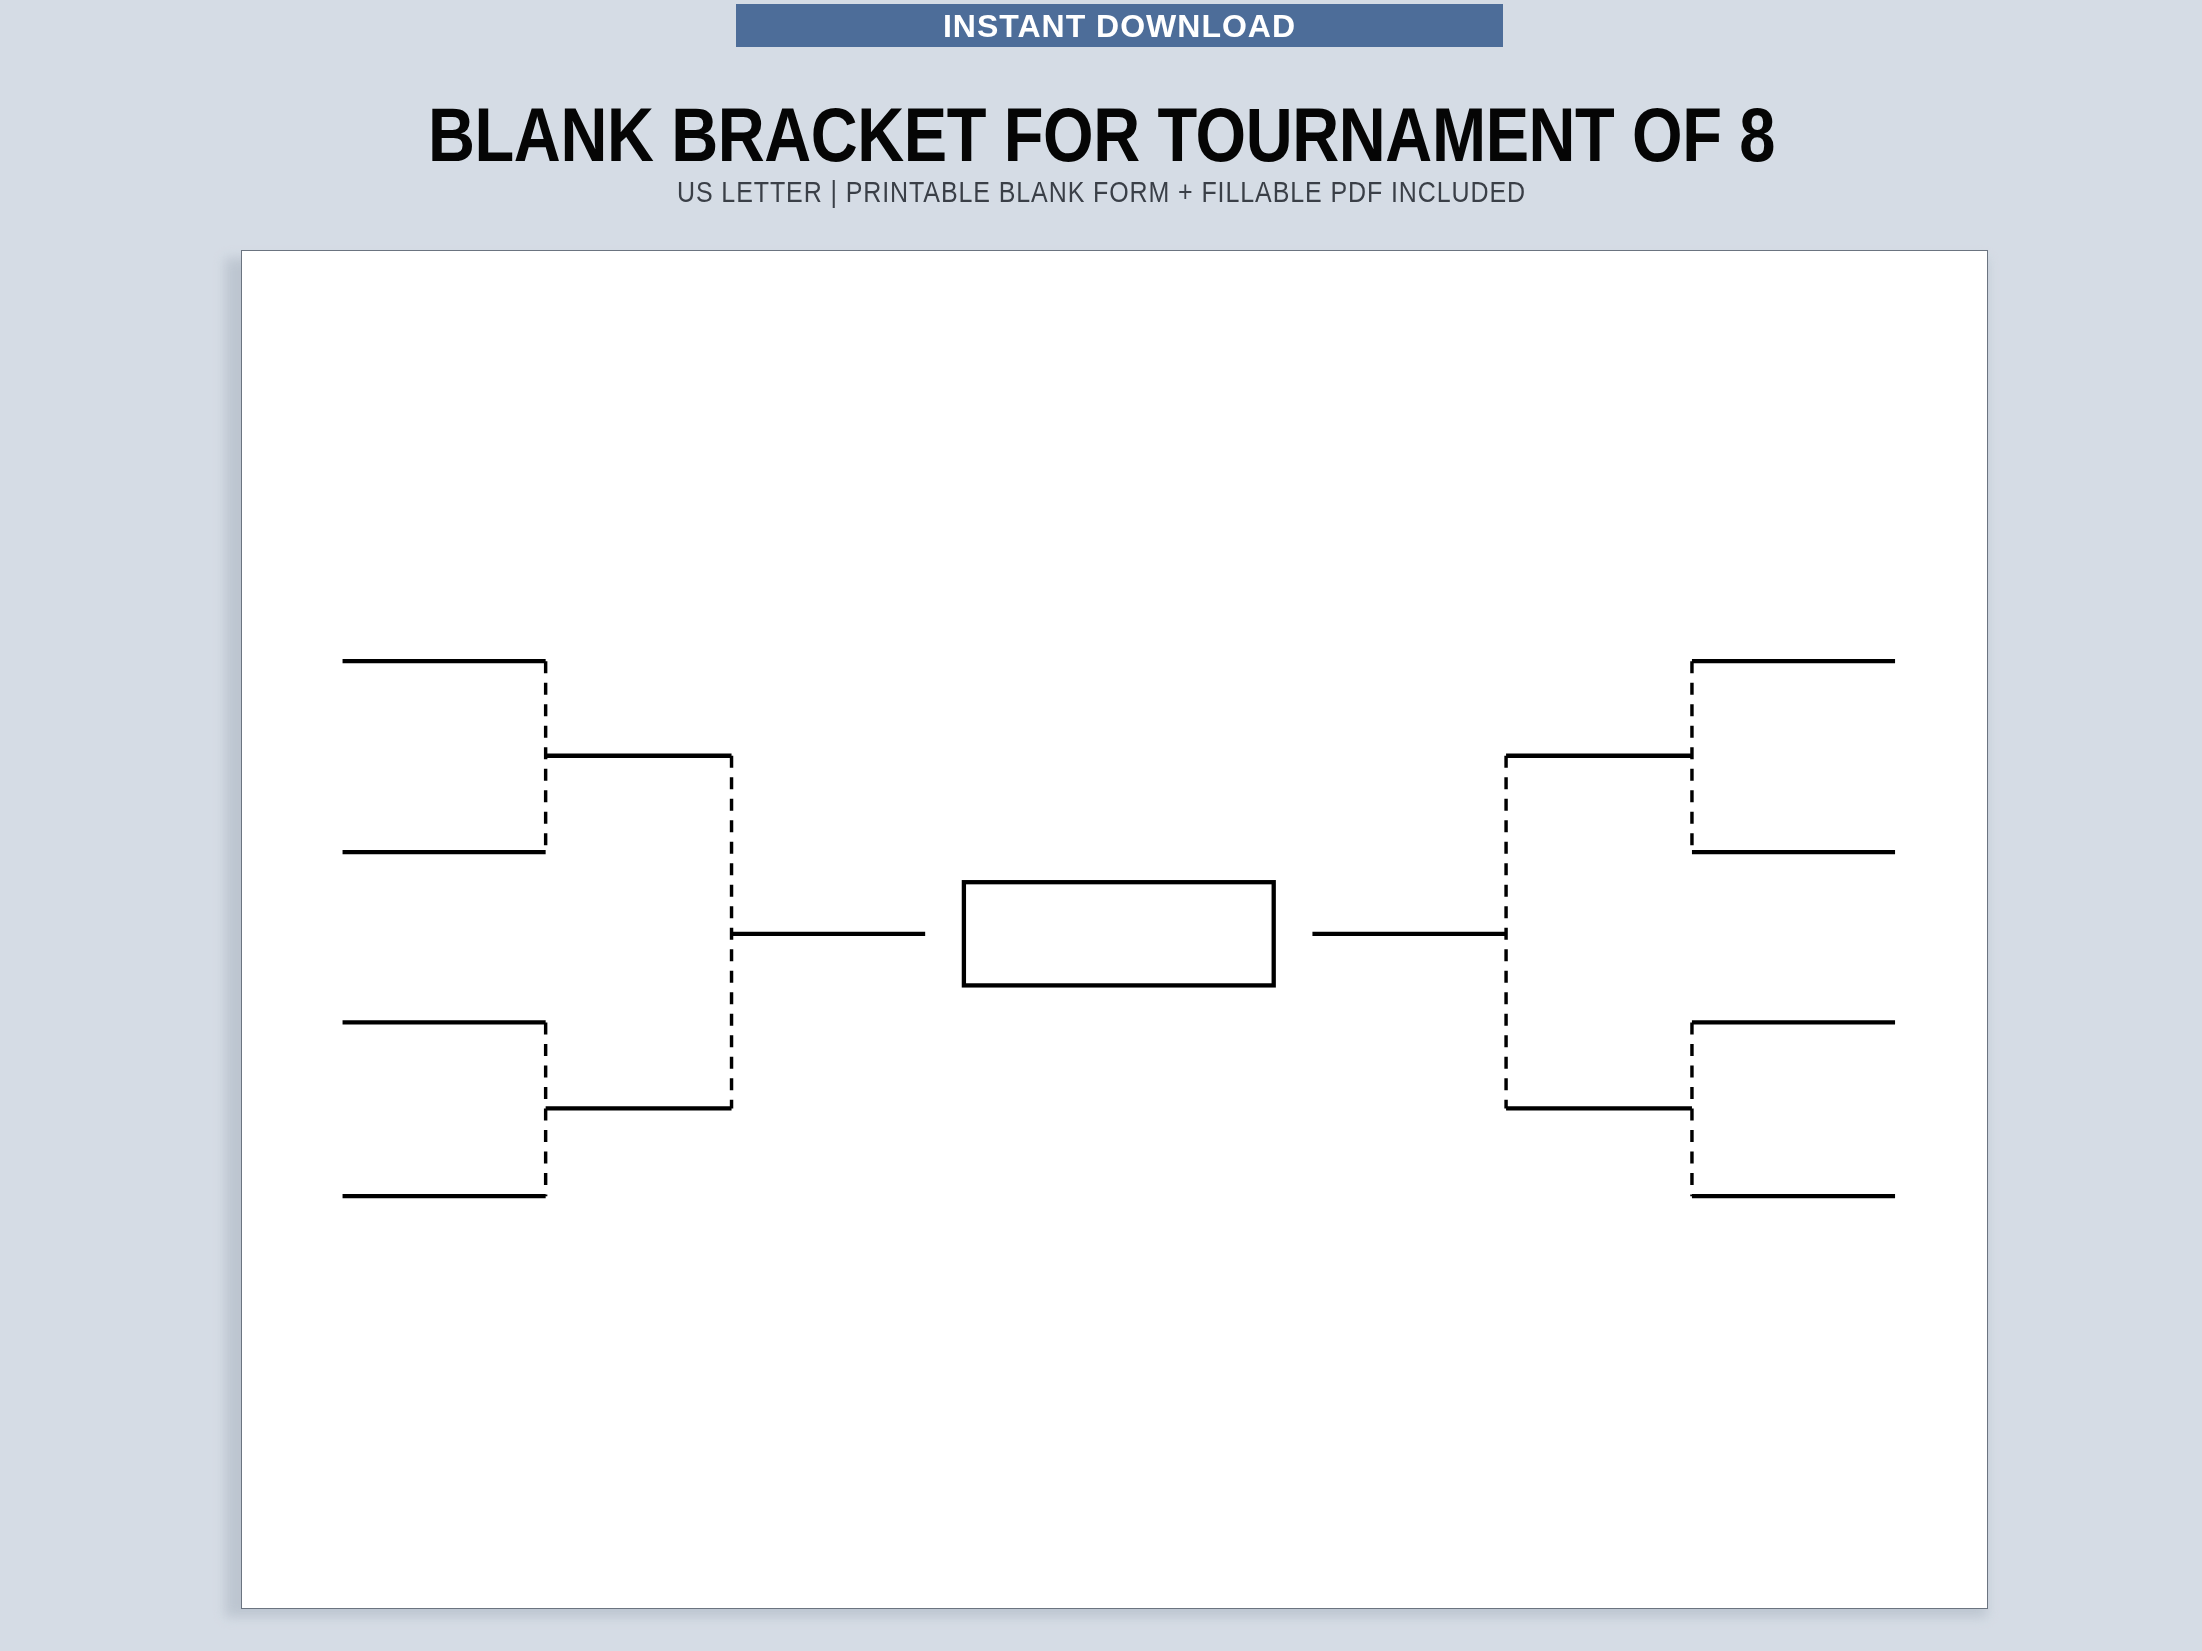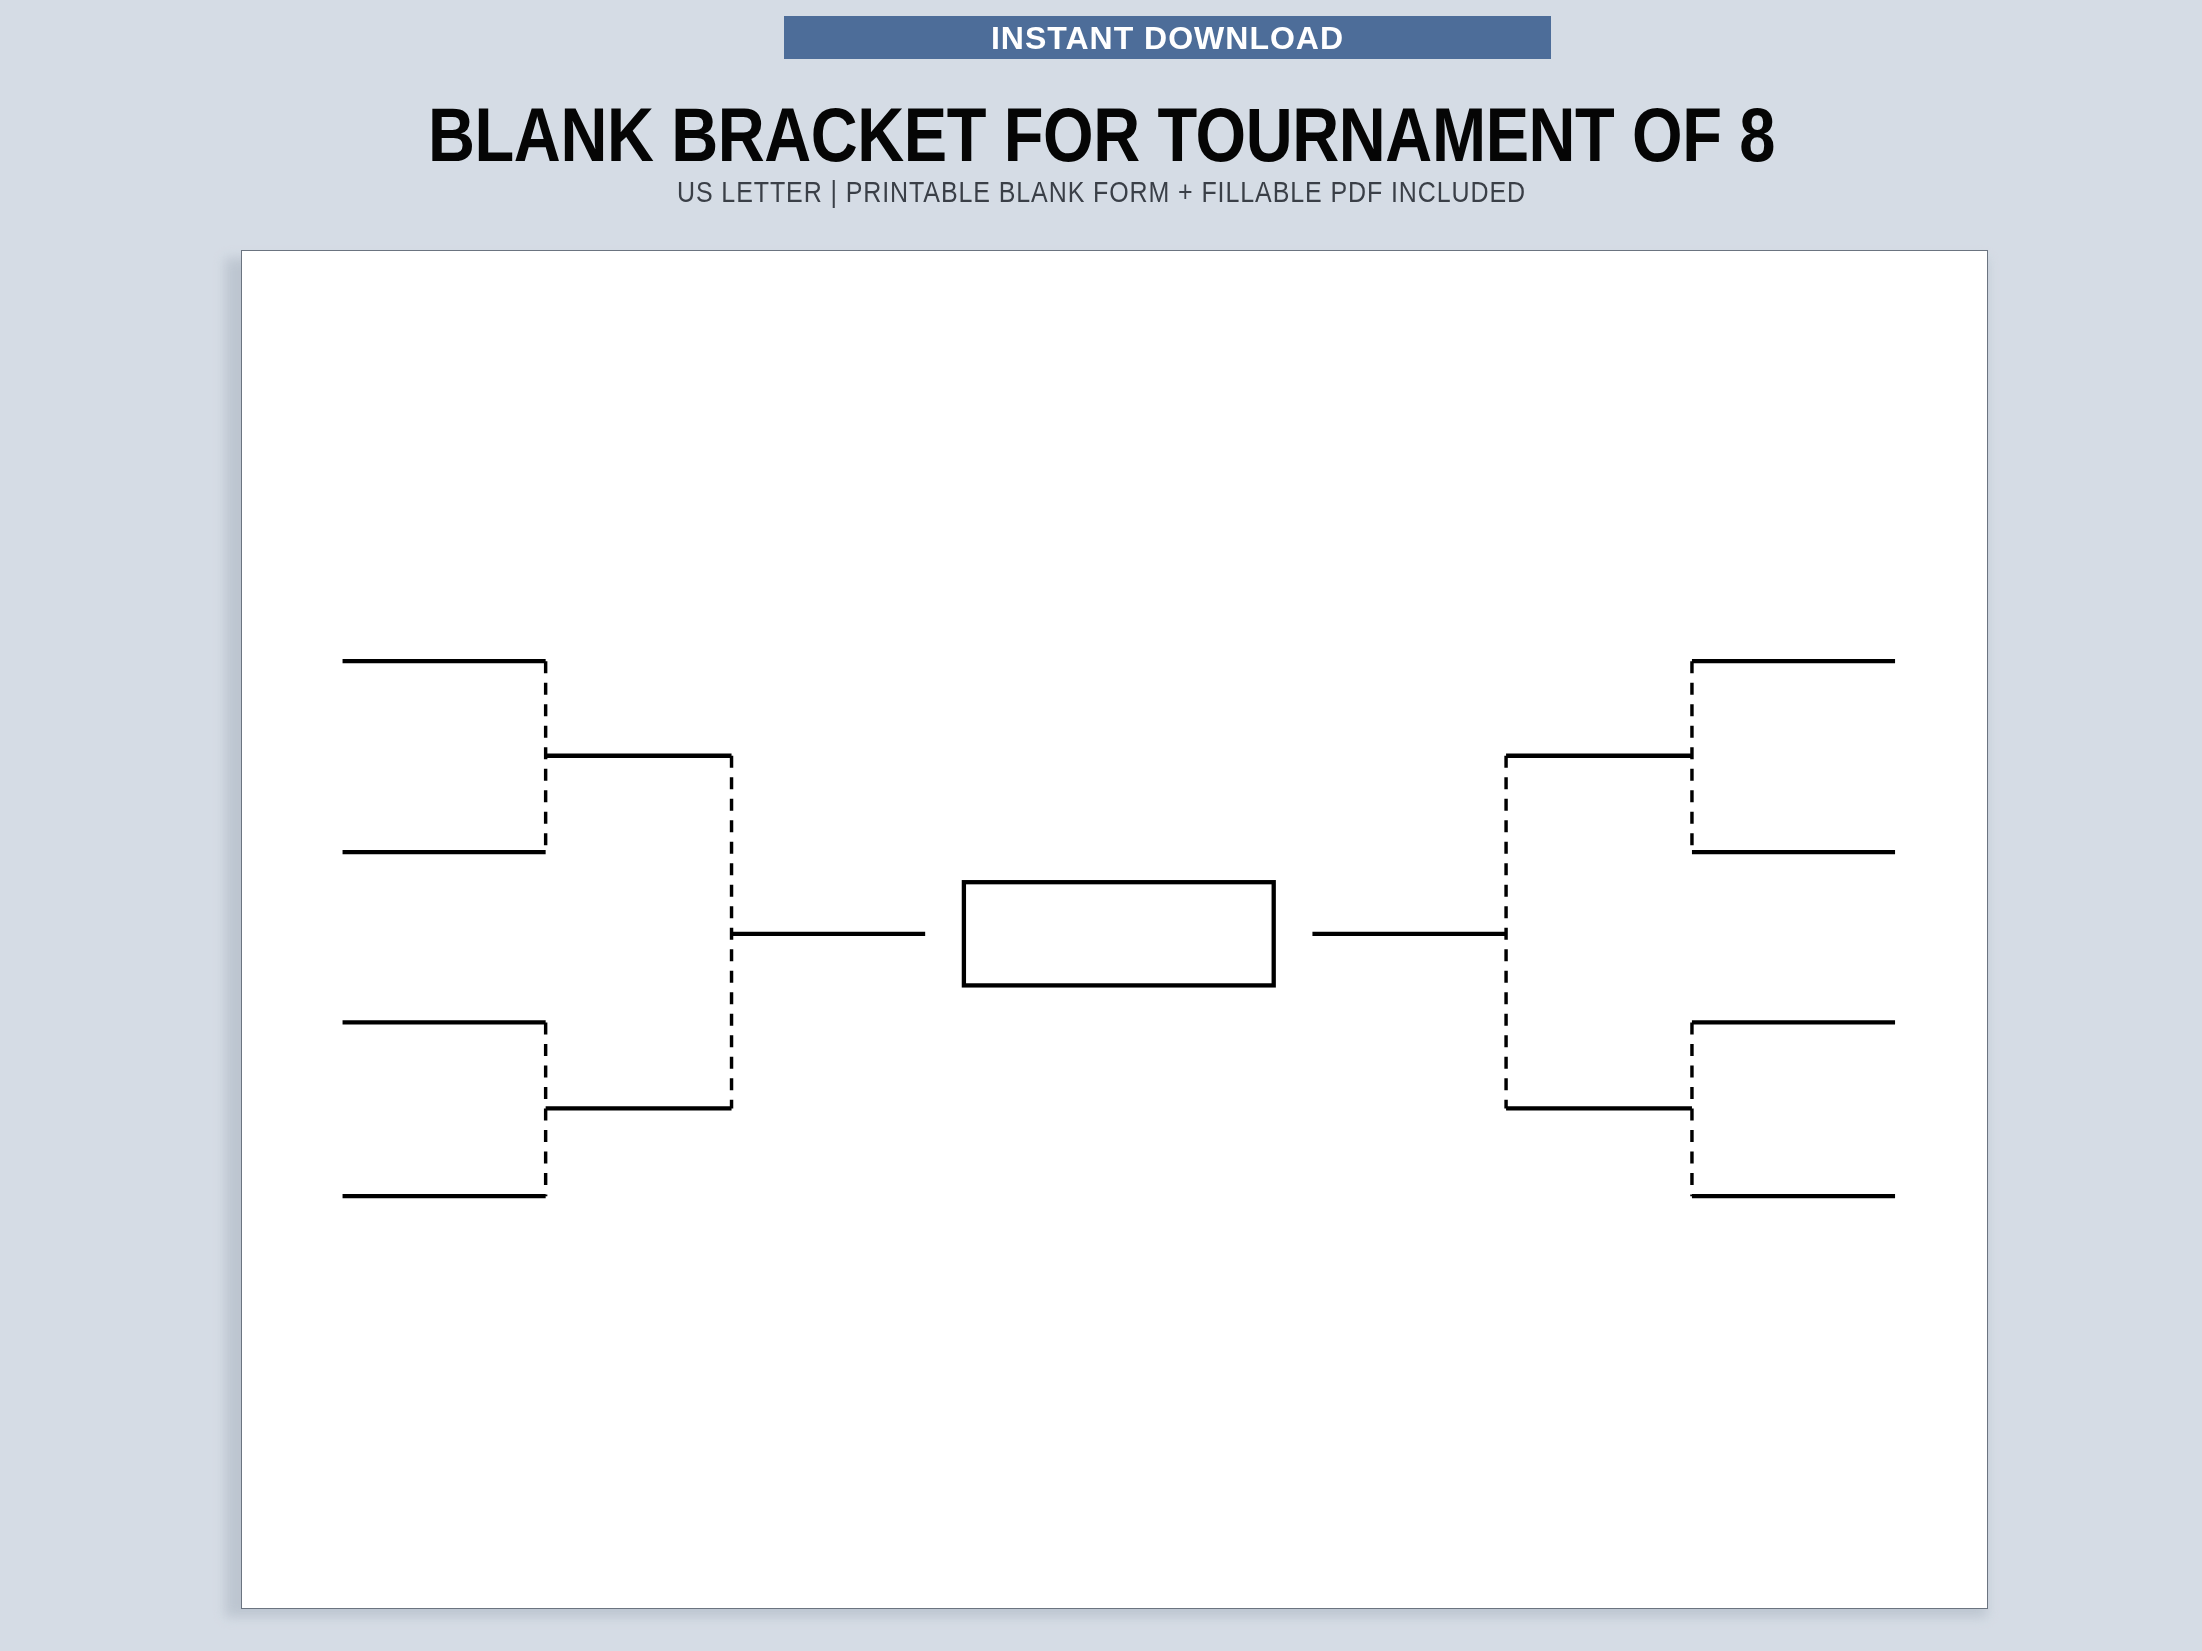--- a/index.html
+++ b/index.html
@@ -8,25 +8,24 @@
     background:#d5dce5;
     font-family:"Liberation Sans", sans-serif;
     overflow:hidden;
     position:relative;
   }
   #stage{position:absolute;left:0;top:0;width:2203px;height:1652px;}
 
   
   .banner{
     position:absolute;
-    left:736px;top:16px;width:767px;height:43px;
+    left:736px;top:4px;width:767px;height:43px;
     background:#4d6d99;
     display:flex;align-items:center;justify-content:center;
     box-sizing:border-box;
-    margin-left:48px;
   }
   .banner-text{
     color:#ffffff;
     font-size:32px;
     font-weight:bold;
     letter-spacing:1px;
     line-height:1;
     white-space:nowrap;
     font-family:"Liberation Sans", sans-serif;
   }

